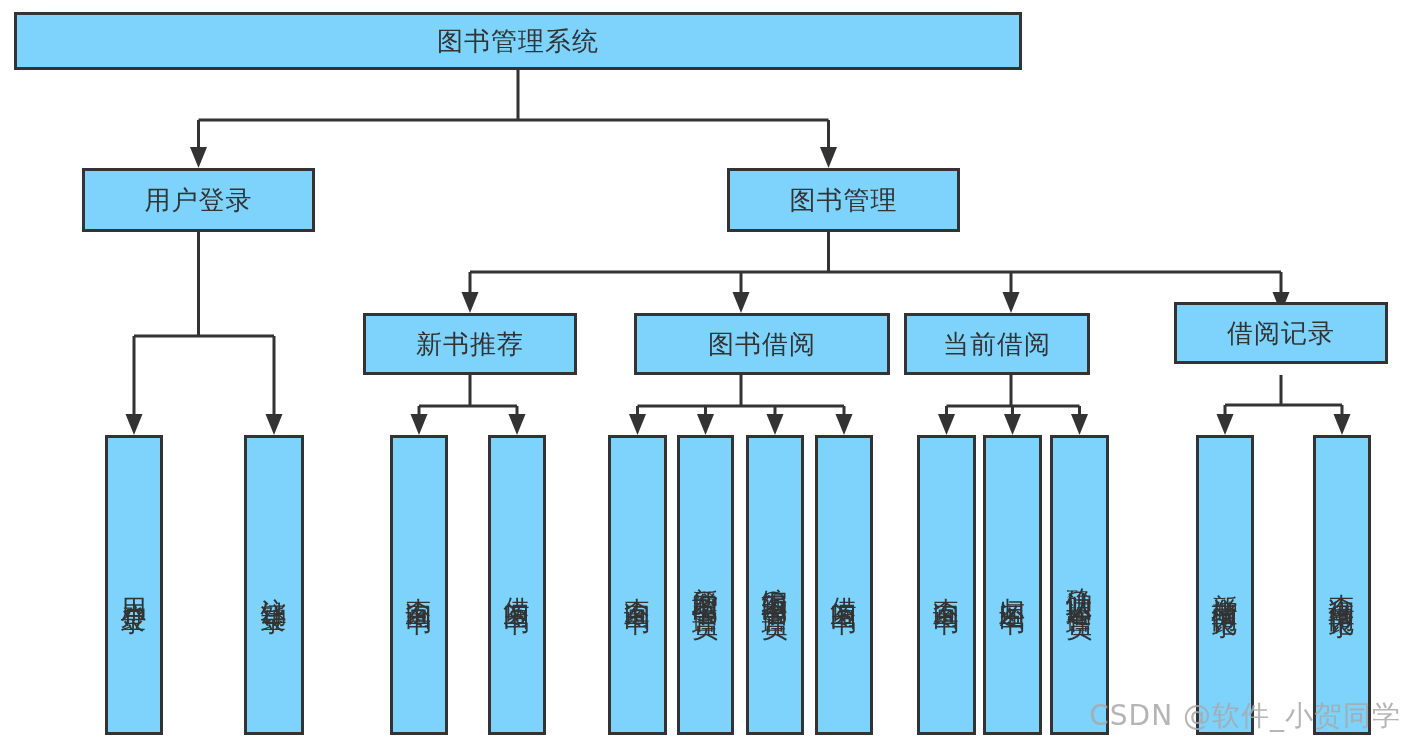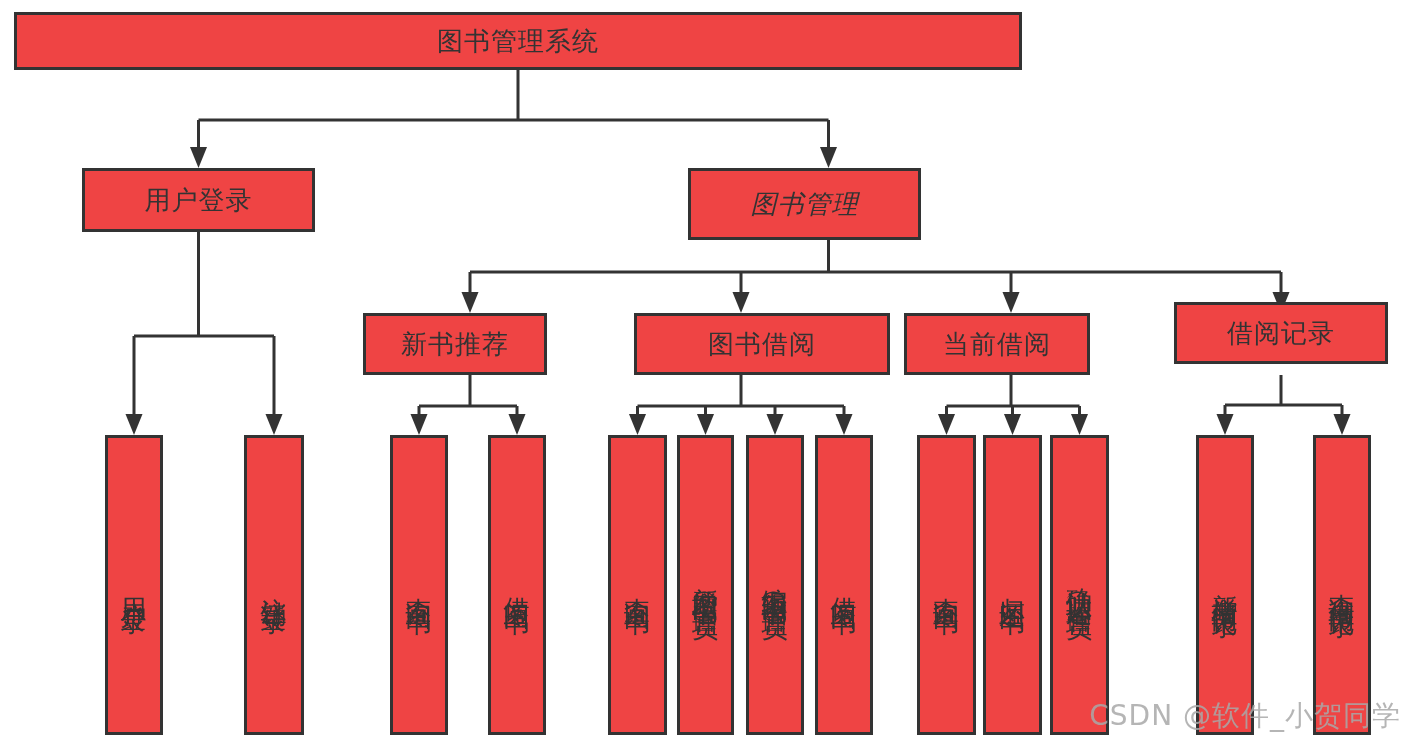--- a/index.html
+++ b/index.html
@@ -19,21 +19,21 @@
   .wires {
     position: absolute;
     left: 0; top: 0;
     width: 1405px;
     height: 747px;
   }
   .box {
     position: absolute;
     box-sizing: border-box;
     border: 3px solid #333333;
-    background: #ef4444;
+    background: #7dd3fc;
     display: flex;
     align-items: center;
     justify-content: center;
     z-index: 2;
   }
   .box .lbl {
     font-size: 26px;
     letter-spacing: 1px;
     color: #333333;
     white-space: nowrap;
@@ -124,25 +124,25 @@
     </g>
   </svg>
 
   <div class="box" style="left:14px; top:12px; width:1008px; height:58px;">
     <span class="lbl">图书管理系统</span>
   </div>
 
   <div class="box" style="left:82px; top:168px; width:233px; height:64px;">
     <span class="lbl">用户登录</span>
   </div>
-  <div class="box" style="left:688px; top:168px; width:233px; height:72px;font-style:italic;">
+  <div class="box" style="left:727px; top:168px; width:233px; height:64px;">
     <span class="lbl">图书管理</span>
   </div>
 
-  <div class="box" style="left:363px; top:313px; width:184px; height:62px;">
+  <div class="box" style="left:363px; top:313px; width:214px; height:62px;">
     <span class="lbl">新书推荐</span>
   </div>
   <div class="box" style="left:634px; top:313px; width:256px; height:62px;">
     <span class="lbl">图书借阅</span>
   </div>
   <div class="box" style="left:904px; top:313px; width:186px; height:62px;">
     <span class="lbl">当前借阅</span>
   </div>
   <div class="box" style="left:1174px; top:302px; width:214px; height:62px;">
     <span class="lbl">借阅记录</span>

